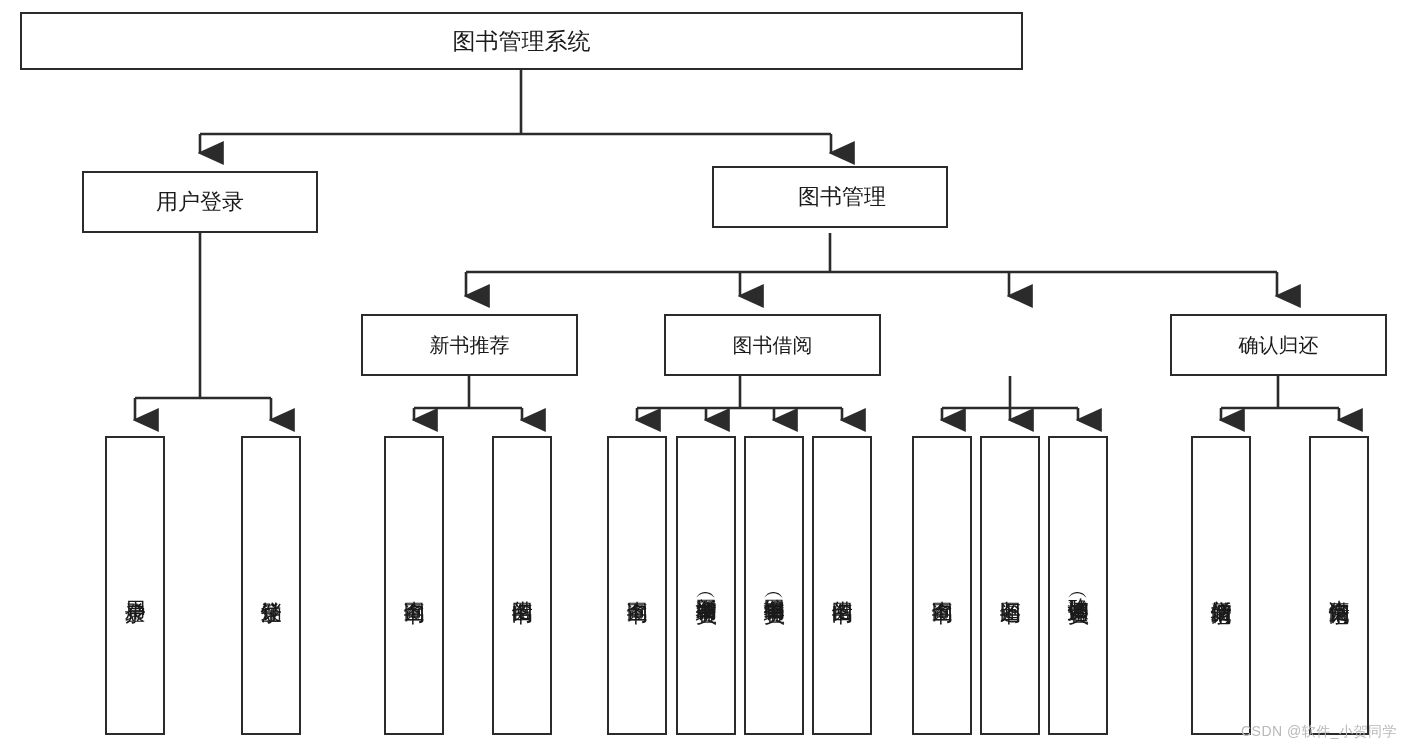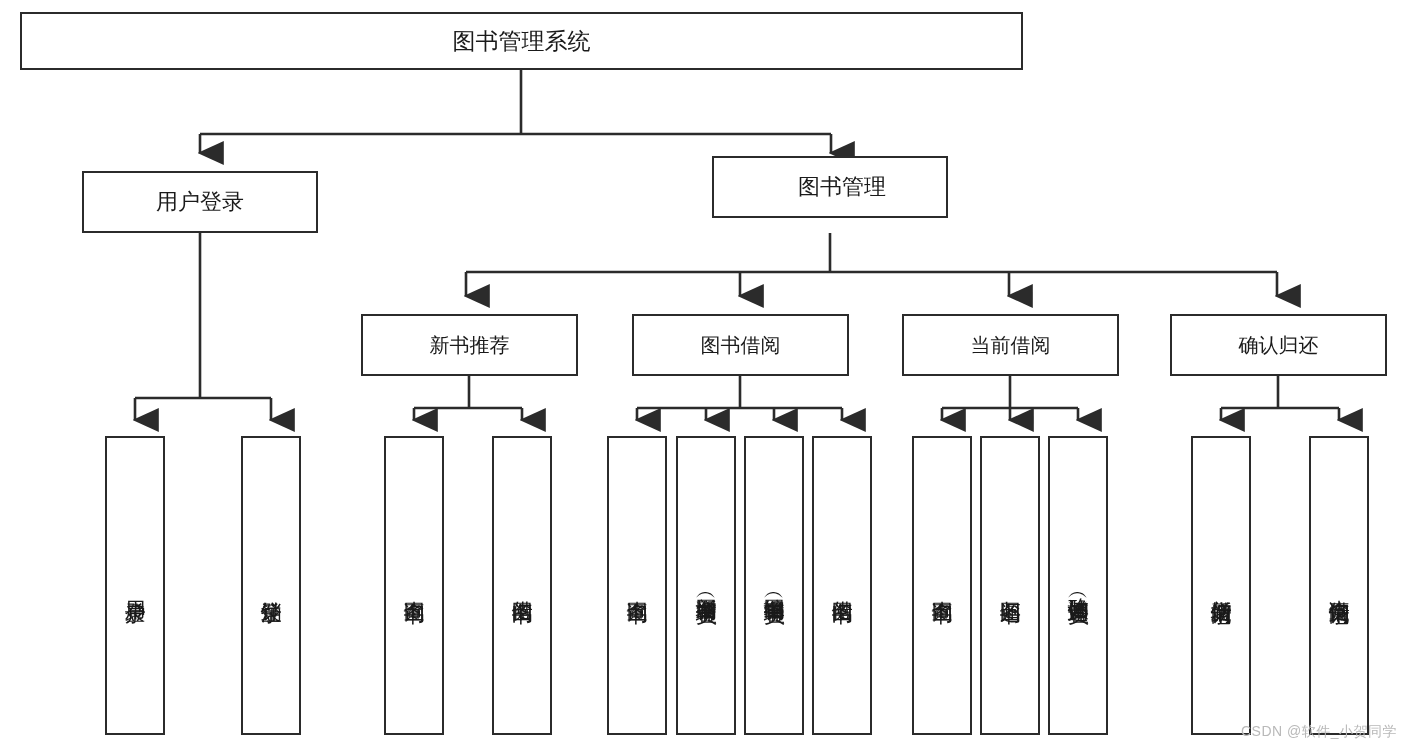--- a/index.html
+++ b/index.html
@@ -131,32 +131,29 @@
     </g>
   </svg>
 
   <div class="node root" style="left:20px; top:12px; width:1003px; height:58px;">
     <span class="hlabel">图书管理系统</span>
   </div>
 
   <div class="node lvl2" style="left:82px; top:171px; width:236px; height:62px;">
     <span class="hlabel">用户登录</span>
   </div>
-  <div class="node lvl2" style="left:712px; top:156px; width:236px; height:62px;padding-left:24px;">
+  <div class="node lvl2" style="left:712px; top:166px; width:236px; height:62px;padding-left:24px;">
     <span class="hlabel">图书管理</span>
   </div>
 
   <div class="node lvl3" style="left:361px; top:314px; width:217px; height:62px;">
     <span class="hlabel">新书推荐</span>
   </div>
-  <div class="node lvl3" style="left:632px; top:314px; width:217px; height:62px;">
+  <div class="node lvl3" style="left:664px; top:314px; width:217px; height:62px;">
     <span class="hlabel">图书借阅</span>
-  </div>
-  <div class="node lvl3" style="left:902px; top:314px; width:217px; height:62px;">
-    <span class="hlabel">当前借阅</span>
   </div>
   <div class="node lvl3" style="left:1170px; top:314px; width:217px; height:62px;">
     <span class="hlabel">确认归还</span>
   </div>
 
   <div class="node leaf" style="left:105px; top:436px; width:60px; height:299px;">
     <span class="vlabel">用户登录</span>
   </div>
   <div class="node leaf" style="left:241px; top:436px; width:60px; height:299px;">
     <span class="vlabel">注销登录</span>

